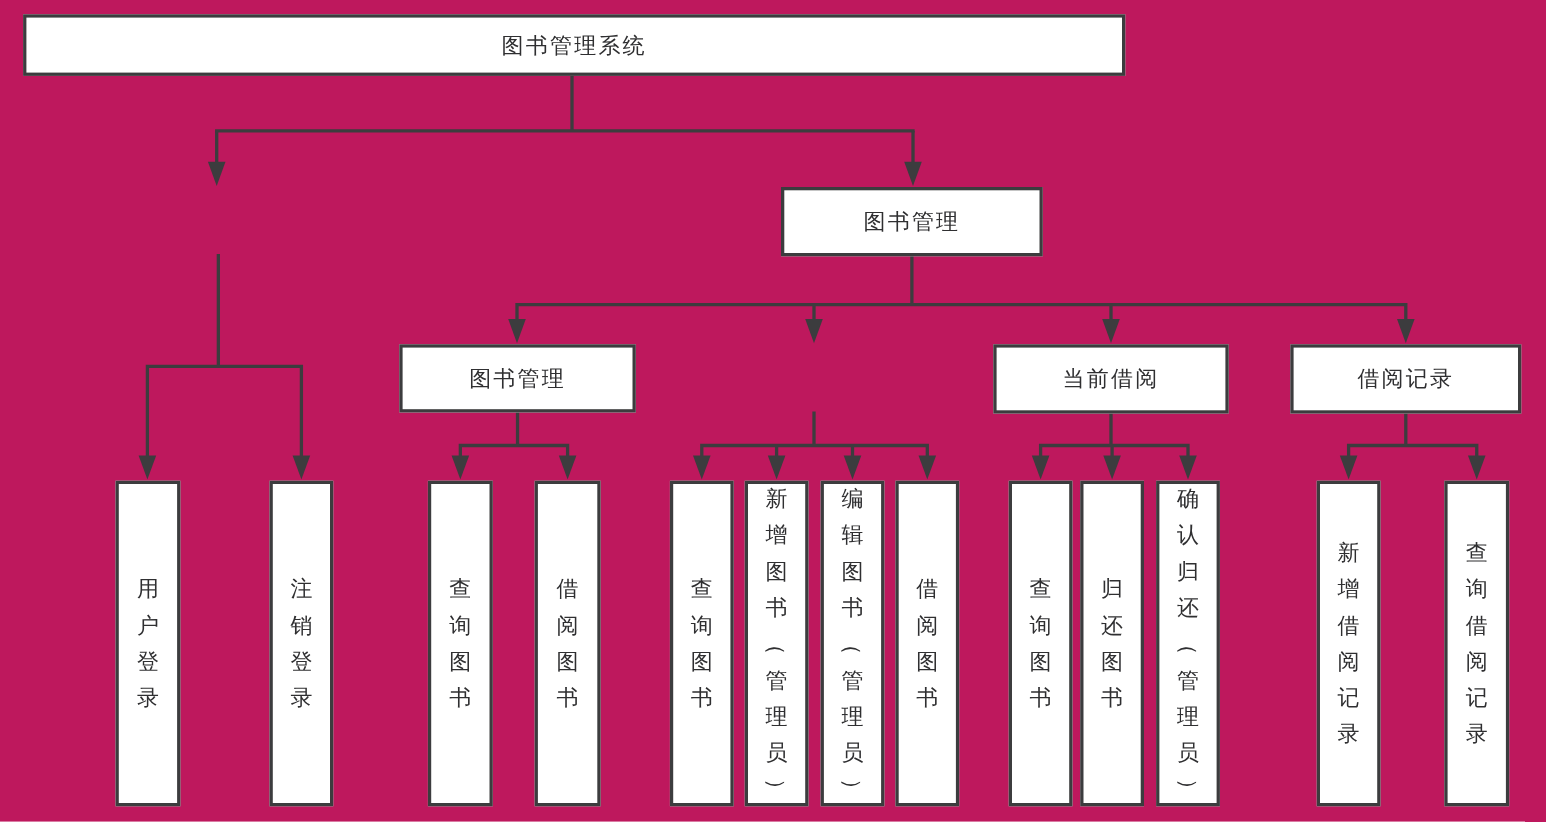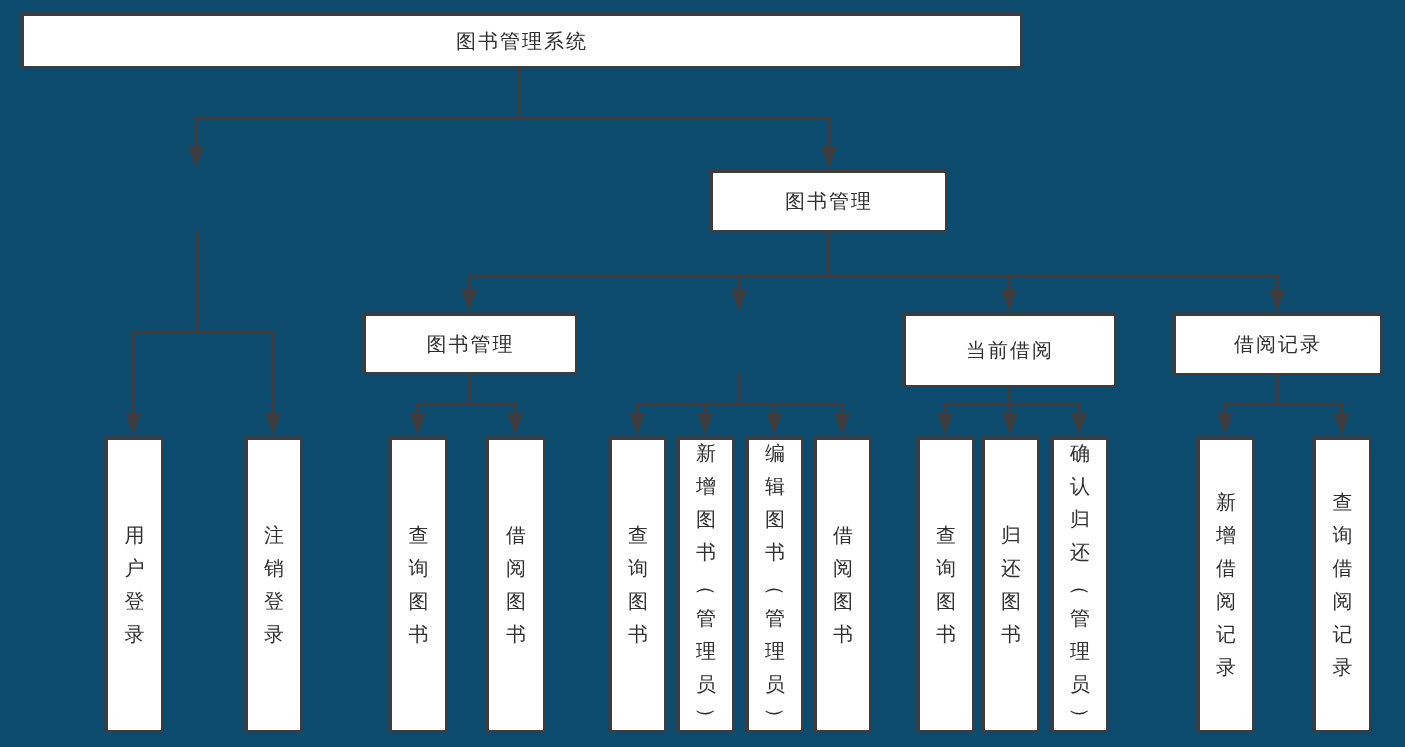--- a/index.html
+++ b/index.html
@@ -1,19 +1,19 @@
 <!DOCTYPE html>
 <html><head>
 <meta charset="utf-8">
 <style>
   html,body{margin:0;padding:0;background:#ffffff;}
   .stage{
     position:relative;
     width:1405px;height:747px;
-    background:#0c4a6e;
+    background:#be185d;
     font-family:"Liberation Sans","DejaVu Sans",sans-serif;
     overflow:hidden;
   }
   .wires{position:absolute;left:0;top:0;}
   .node{
     position:absolute;
     box-sizing:border-box;
     background:#ffffff;
     border:3px solid #3c3c3e;
     display:flex;
@@ -106,21 +106,21 @@
     <span class="hlabel">图书管理系统</span>
   </div>
 
   <div class="node" style="left:710px;top:170px;width:238px;height:63px">
     <span class="hlabel">图书管理</span>
   </div>
 
   <div class="node" style="left:363px;top:313px;width:215px;height:62px">
     <span class="hlabel">图书管理</span>
   </div>
-  <div class="node" style="left:903px;top:313px;width:214px;height:75px">
+  <div class="node" style="left:903px;top:313px;width:214px;height:63px">
     <span class="hlabel">当前借阅</span>
   </div>
   <div class="node" style="left:1173px;top:313px;width:210px;height:63px">
     <span class="hlabel">借阅记录</span>
   </div>
 
   <div class="node leaf" style="left:105px;top:437px;width:59px;height:296px">
     <div class="vtext">
         <span>用</span>
         <span>户</span>

